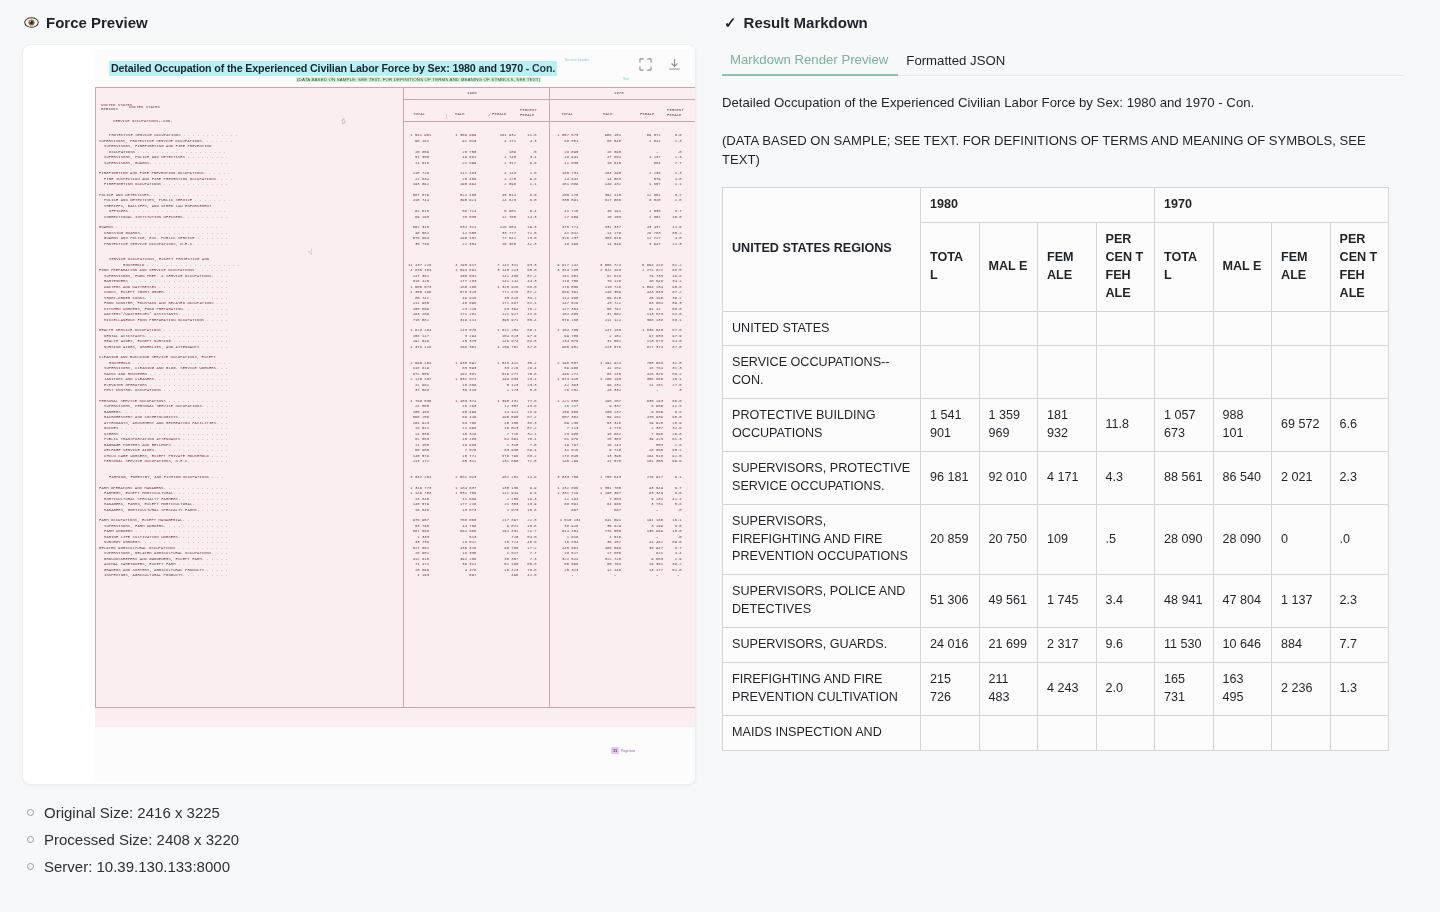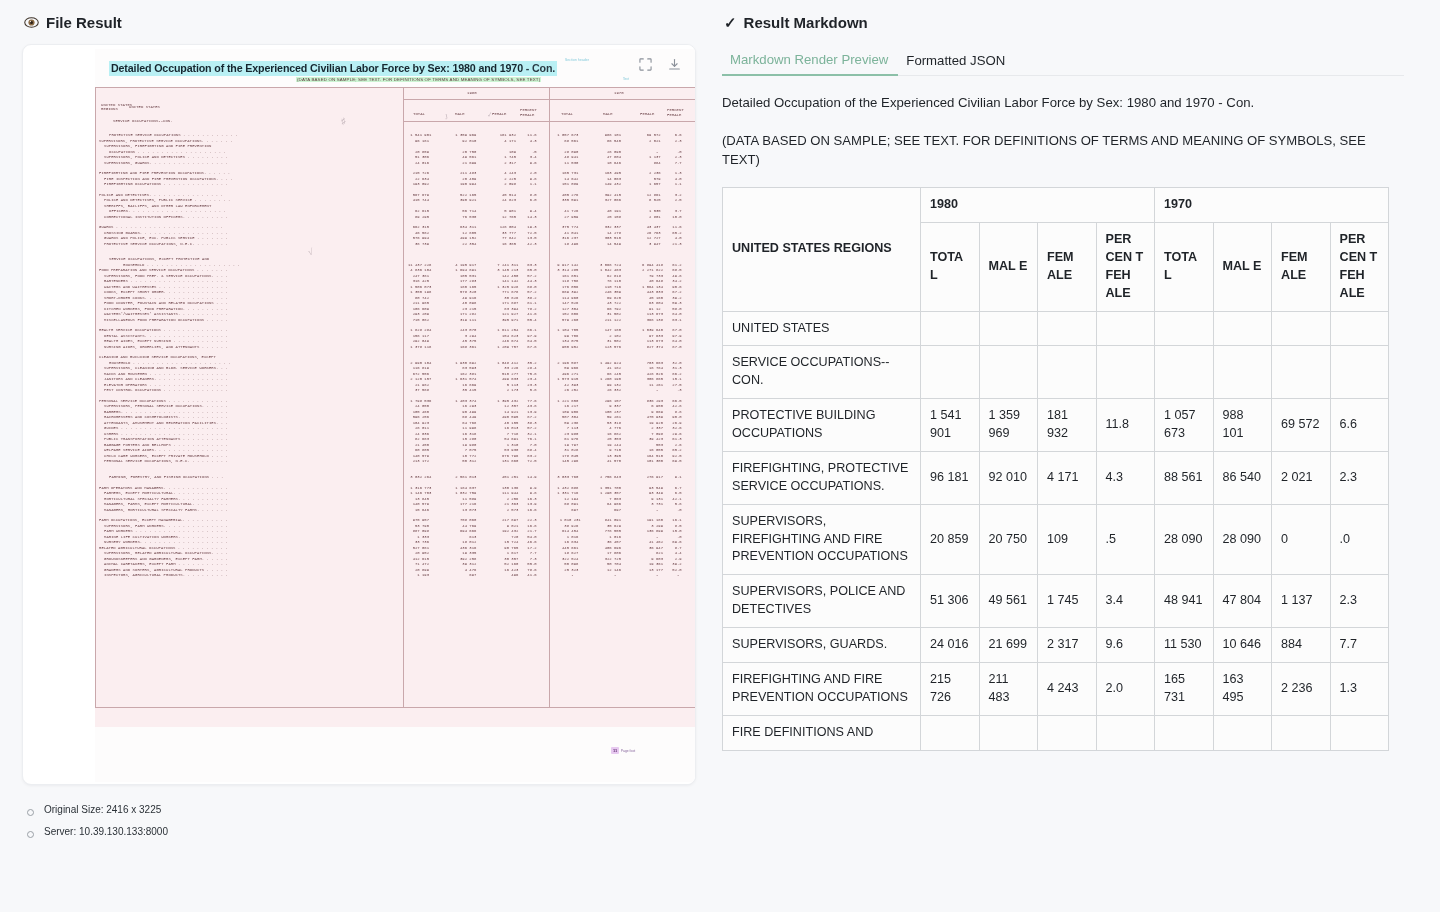--- a/index.html
+++ b/index.html
@@ -132,21 +132,21 @@
   .pf-label { font-size: 3.4px; color: #8a6aa0; }
 
   
   .img-info { margin-top: 20px; padding-left: 2px; }
   .img-info h3 {
     font-size: 13.5px; font-weight: bold; color: #1f2328;
     margin-bottom: 9px;
   }
   .img-info ul { list-style: none; }
   .img-info li {
-    font-size: 10px; color: #2b3137;
+    font-size: 15px; color: #2b3137;
     line-height: 1; padding: 0 0 12px 20px;
     position: relative;
   }
   .img-info li::before {
     content: ""; position: absolute; left: 3px; top: 4px;
     width: 5px; height: 5px; border: 1px solid #9aa0a6; border-radius: 50%;
   }
 
   
   .right-panel {
@@ -233,21 +233,21 @@
 
     <div class="panel-head">
       <span>
         <svg class="eye-icon" viewBox="0 0 16 16">
           <ellipse cx="8" cy="8" rx="7.2" ry="5" fill="none" stroke="#3d3228" stroke-width="1.1"></ellipse>
           <circle cx="8" cy="8" r="3.3" fill="#8a6a44"></circle>
           <circle cx="8" cy="8" r="1.6" fill="#2b2017"></circle>
           <circle cx="6.9" cy="6.9" r="0.7" fill="#e8ded2"></circle>
         </svg>
       </span>
-      <span>File Result</span>
+      <span>Force Preview</span>
     </div>
 
     <div class="preview-card">
 
       <div class="preview-tools">
         <button class="tool-btn">
           <svg width="13" height="13" viewBox="0 0 14 14" fill="none" stroke="#8a9099" stroke-width="1.2" stroke-linecap="round">
             <path d="M1 4.6V1.6A.6.6 0 0 1 1.6 1h3"></path>
             <path d="M13 4.6V1.6a.6.6 0 0 0-.6-.6h-3"></path>
             <path d="M1 9.4v3a.6.6 0 0 0 .6.6h3"></path>
@@ -917,20 +917,21 @@
             <span class="pf-label">Page foot</span>
           </div>
 
         </div>
       </div>
     </div>
 
     <div class="img-info">
       <ul id="img-info-list">
           <li>Original Size: 2416 x 3225</li>
+          <li>Processed Size: 2408 x 3220</li>
           <li>Server: 10.39.130.133:8000</li>
         </ul>
     </div>
 
   </div>
 
   <div class="right-panel">
 
     <div class="panel-head">
       <span class="check-icon">✓</span>
@@ -1003,21 +1004,21 @@
               <td>1 541 901</td>
               <td>1 359 969</td>
               <td>181 932</td>
               <td>11.8</td>
               <td>1 057 673</td>
               <td>988 101</td>
               <td>69 572</td>
               <td>6.6</td>
             </tr>
             <tr>
-              <td class="row-label">FIREFIGHTING, PROTECTIVE SERVICE OCCUPATIONS.</td>
+              <td class="row-label">SUPERVISORS, PROTECTIVE SERVICE OCCUPATIONS.</td>
               <td>96 181</td>
               <td>92 010</td>
               <td>4 171</td>
               <td>4.3</td>
               <td>88 561</td>
               <td>86 540</td>
               <td>2 021</td>
               <td>2.3</td>
             </tr>
             <tr>
@@ -1047,32 +1048,32 @@
               <td>24 016</td>
               <td>21 699</td>
               <td>2 317</td>
               <td>9.6</td>
               <td>11 530</td>
               <td>10 646</td>
               <td>884</td>
               <td>7.7</td>
             </tr>
             <tr>
-              <td class="row-label">FIREFIGHTING AND FIRE PREVENTION OCCUPATIONS</td>
+              <td class="row-label">FIREFIGHTING AND FIRE PREVENTION CULTIVATION</td>
               <td>215 726</td>
               <td>211 483</td>
               <td>4 243</td>
               <td>2.0</td>
               <td>165 731</td>
               <td>163 495</td>
               <td>2 236</td>
               <td>1.3</td>
             </tr>
             <tr>
-              <td class="row-label">FIRE DEFINITIONS AND</td>
+              <td class="row-label">MAIDS INSPECTION AND</td>
               <td></td>
               <td></td>
               <td></td>
               <td></td>
               <td></td>
               <td></td>
               <td></td>
               <td></td>
             </tr>
           </tbody>

